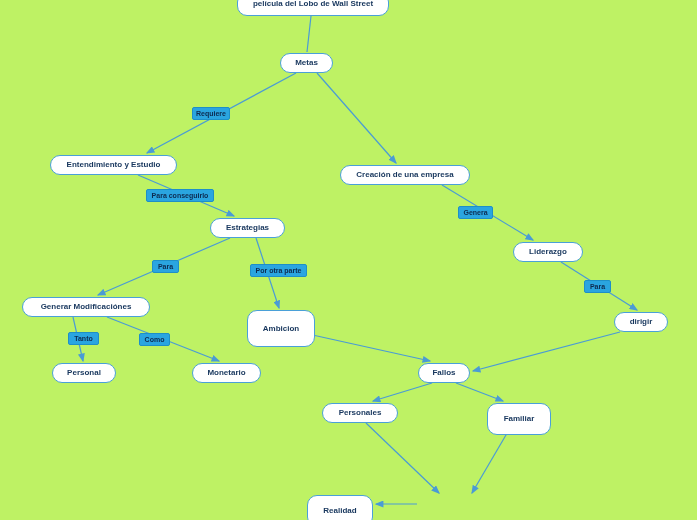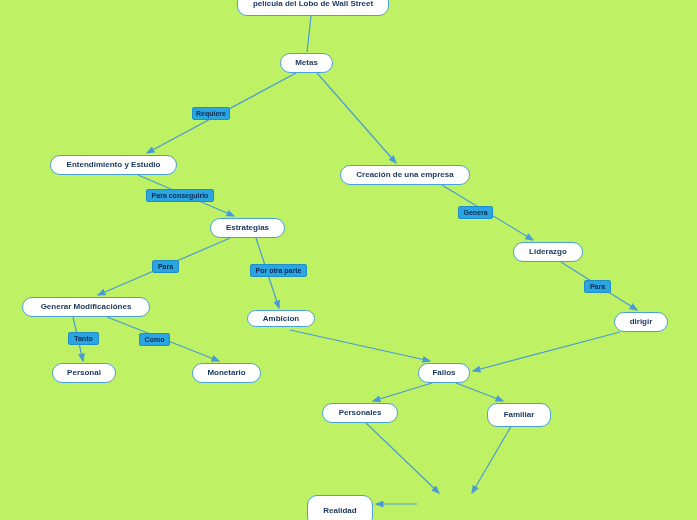--- a/index.html
+++ b/index.html
@@ -79,27 +79,27 @@
     </g>
   </svg>
 
   <div class="node" style="left:237px; top:-8px;  width:152px; height:24px;">película del Lobo de Wall Street</div>
   <div class="node" style="left:280px; top:53px;  width:53px;  height:20px;">Metas</div>
   <div class="node" style="left:50px;  top:155px; width:127px; height:20px;">Entendimiento y Estudio</div>
   <div class="node" style="left:340px; top:165px; width:130px; height:20px;">Creación de una empresa</div>
   <div class="node" style="left:210px; top:218px; width:75px;  height:20px;">Estrategias</div>
   <div class="node" style="left:513px; top:242px; width:70px;  height:20px;">Liderazgo</div>
   <div class="node" style="left:22px;  top:297px; width:128px; height:20px;">Generar Modificaciónes</div>
-  <div class="node" style="left:247px; top:310px; width:68px;  height:17px;">Ambicion</div>
+  <div class="node" style="left:247px; top:310px; width:68px;  height:37px;">Ambicion</div>
   <div class="node" style="left:614px; top:312px; width:54px;  height:20px;">dirigir</div>
   <div class="node" style="left:52px;  top:363px; width:64px;  height:20px;">Personal</div>
   <div class="node" style="left:192px; top:363px; width:69px;  height:20px;">Monetario</div>
   <div class="node" style="left:418px; top:363px; width:52px;  height:20px;">Fallos</div>
   <div class="node" style="left:322px; top:403px; width:76px;  height:20px;">Personales</div>
-  <div class="node" style="left:487px; top:403px; width:64px;  height:24px;">Familiar</div>
+  <div class="node" style="left:487px; top:403px; width:64px;  height:32px;">Familiar</div>
   <div class="node" style="left:307px; top:495px; width:66px;  height:32px;">Realidad</div>
 
   <div class="link-label" style="left:192px; top:107px; width:38px; height:13px;">Requiere</div>
   <div class="link-label" style="left:146px; top:189px; width:68px; height:13px;">Para conseguirlo</div>
   <div class="link-label" style="left:458px; top:206px; width:35px; height:13px;">Genera</div>
   <div class="link-label" style="left:152px; top:260px; width:27px; height:13px;">Para</div>
   <div class="link-label" style="left:250px; top:264px; width:57px; height:13px;">Por otra parte</div>
   <div class="link-label" style="left:584px; top:280px; width:27px; height:13px;">Para</div>
   <div class="link-label" style="left:68px;  top:332px; width:31px; height:13px;">Tanto</div>
   <div class="link-label" style="left:139px; top:333px; width:31px; height:13px;">Como</div>

